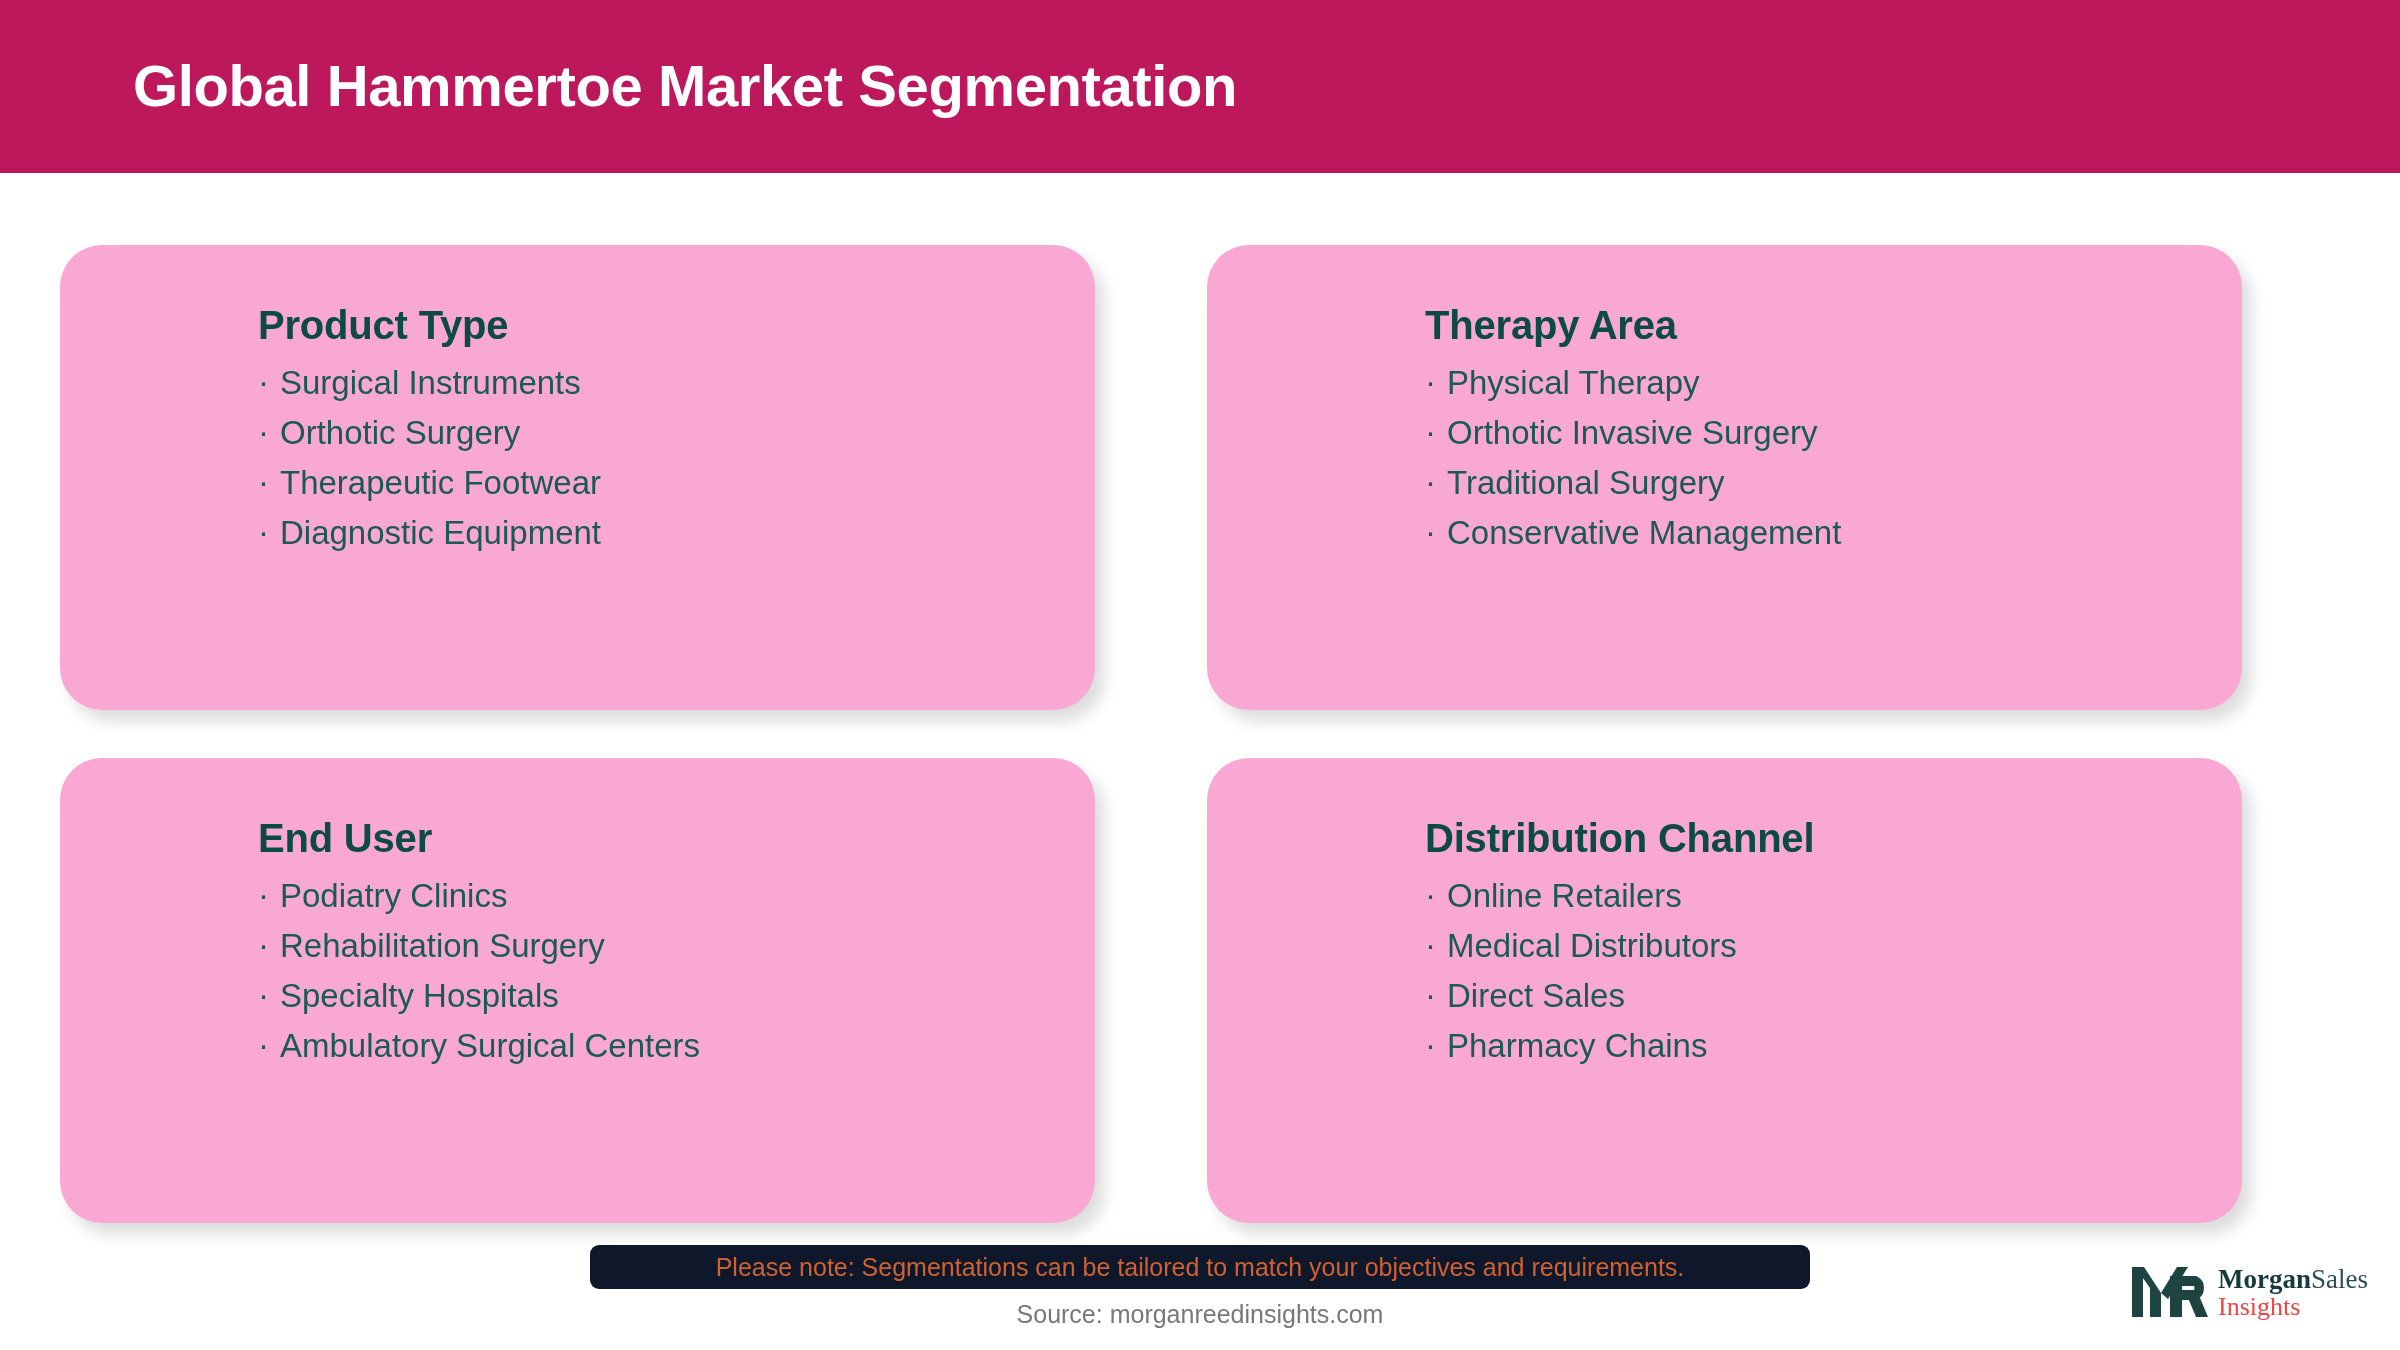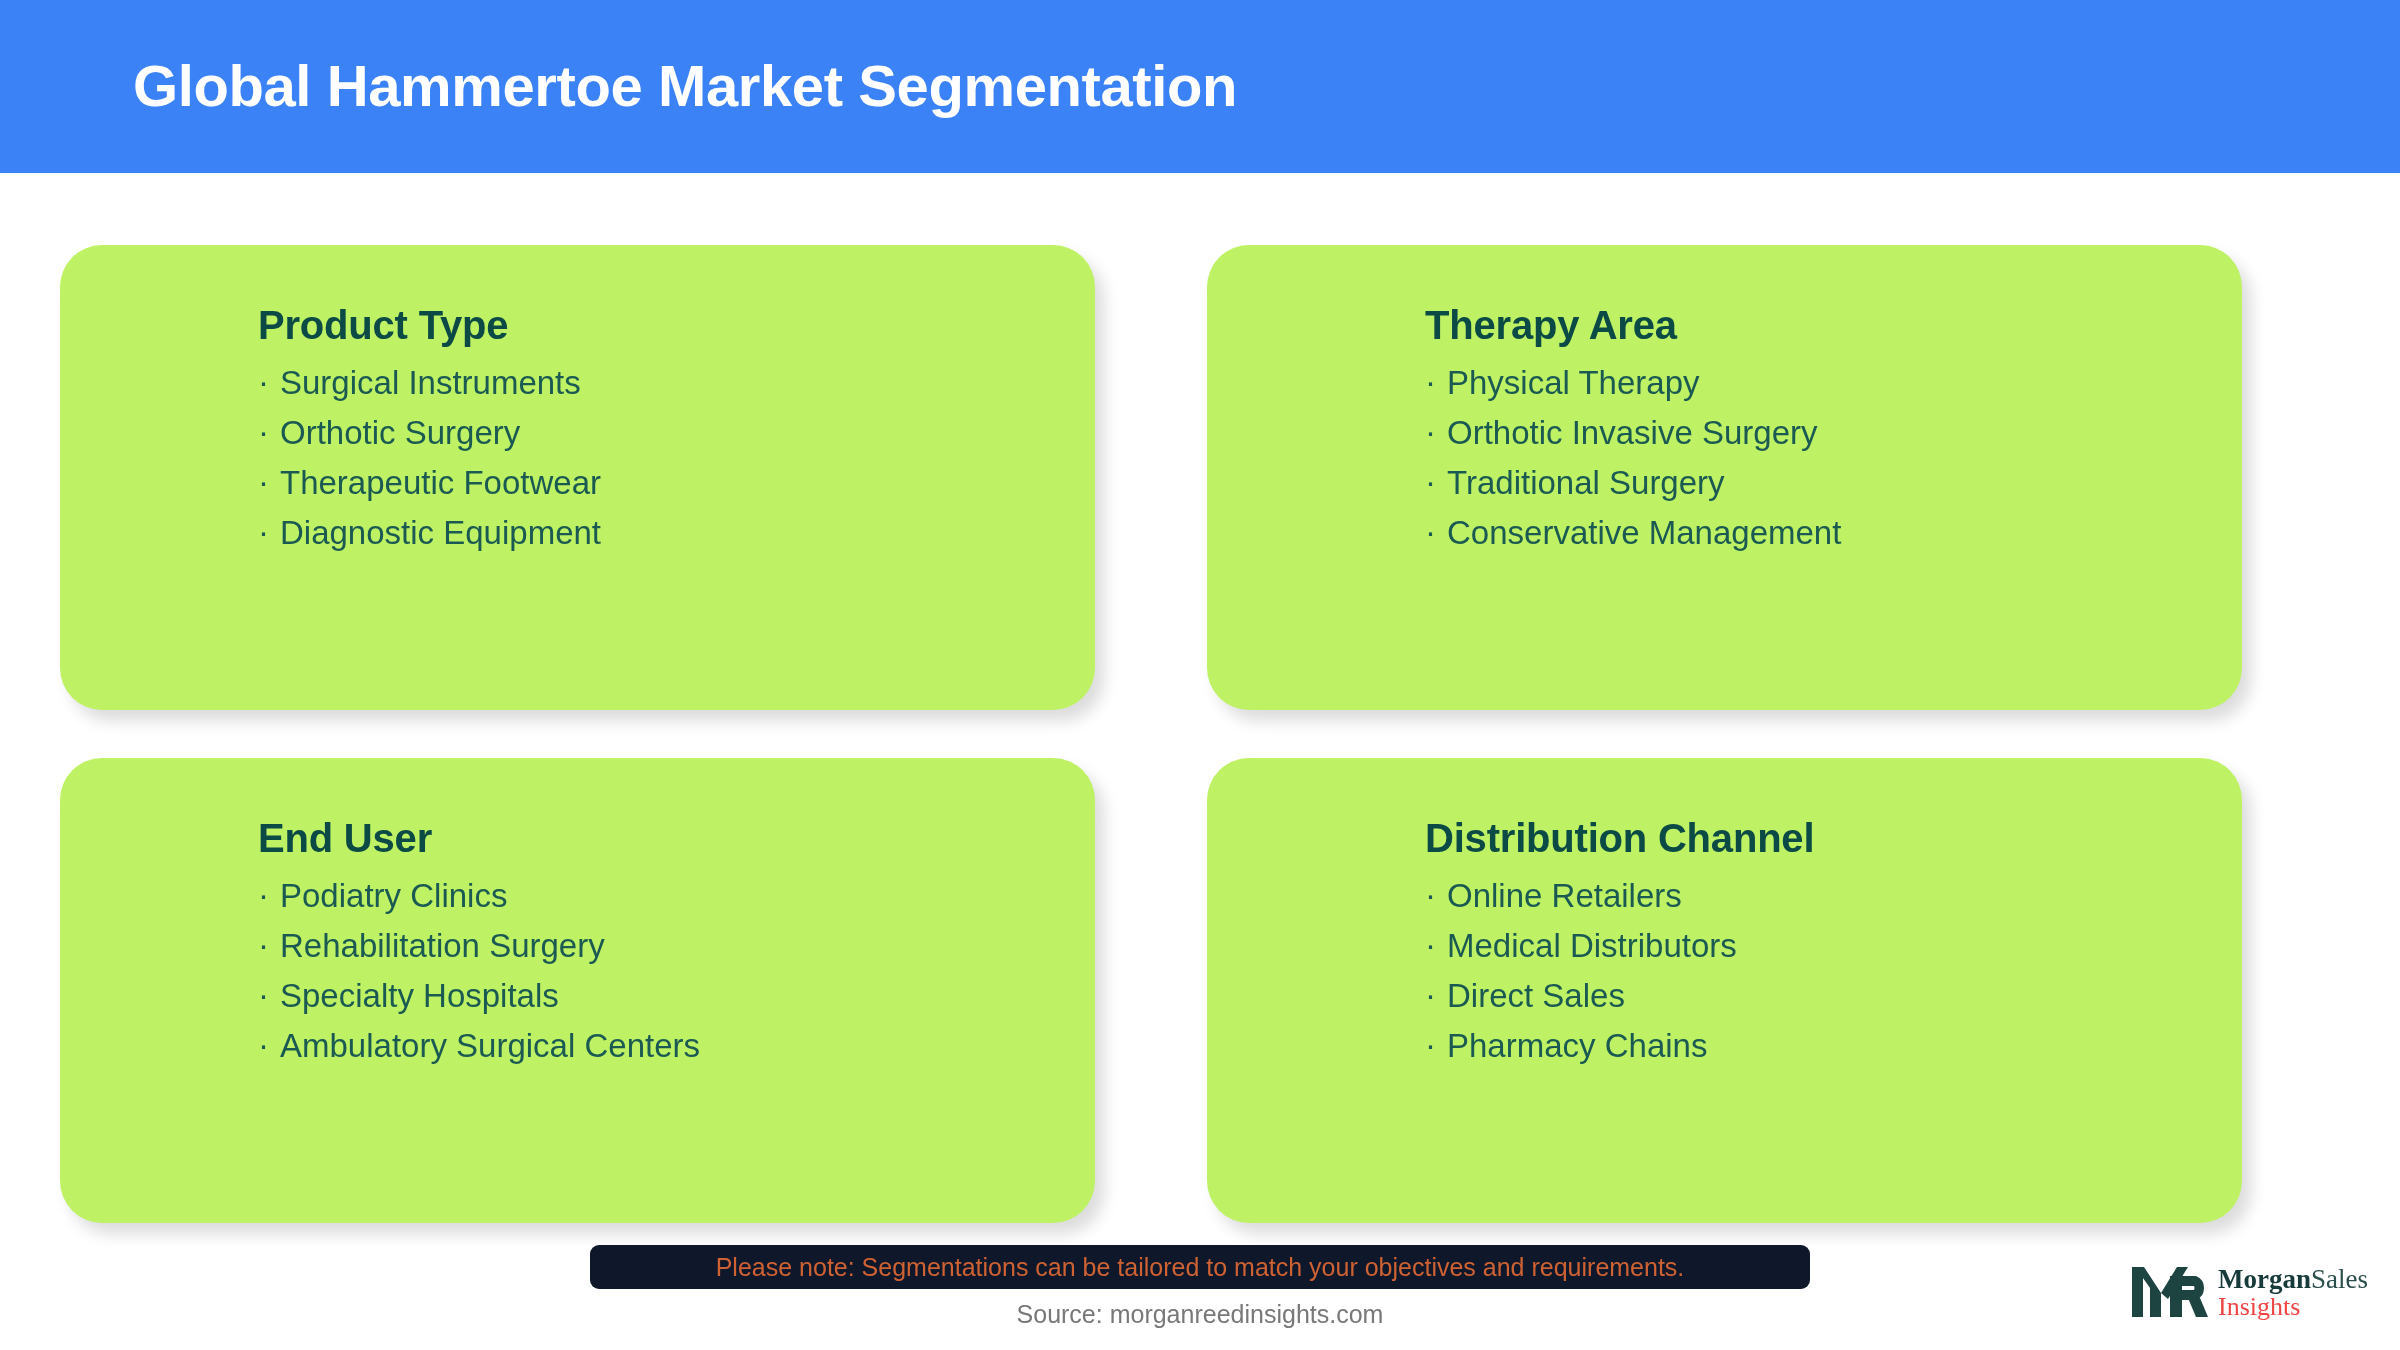--- a/index.html
+++ b/index.html
@@ -16,21 +16,21 @@
     position: relative;
   }
 
   
   .header-band {
     position: absolute;
     top: 0;
     left: 0;
     width: 2400px;
     height: 173px;
-    background: #3b82f6;
+    background: #be185d;
     display: flex;
     align-items: center;
   }
 
   .header-title {
     margin-left: 133px;
     color: #ffffff;
     font-size: 58px;
     font-weight: bold;
     letter-spacing: -0.4px;
@@ -45,21 +45,21 @@
     left: 60px;
     width: 2182px;
     display: grid;
     grid-template-columns: 1035px 1035px;
     grid-template-rows: 465px 465px;
     column-gap: 112px;
     row-gap: 48px;
   }
 
   .seg-card {
-    background: #bef264;
+    background: #f9a8d4;
     border-radius: 42px;
     box-shadow: 9px 11px 16px rgba(0, 0, 0, 0.14);
     padding: 58px 64px 40px 198px;
     position: relative;
   }
 
   .card-title {
     color: #0c4a45;
     font-size: 40px;
     font-weight: bold;

